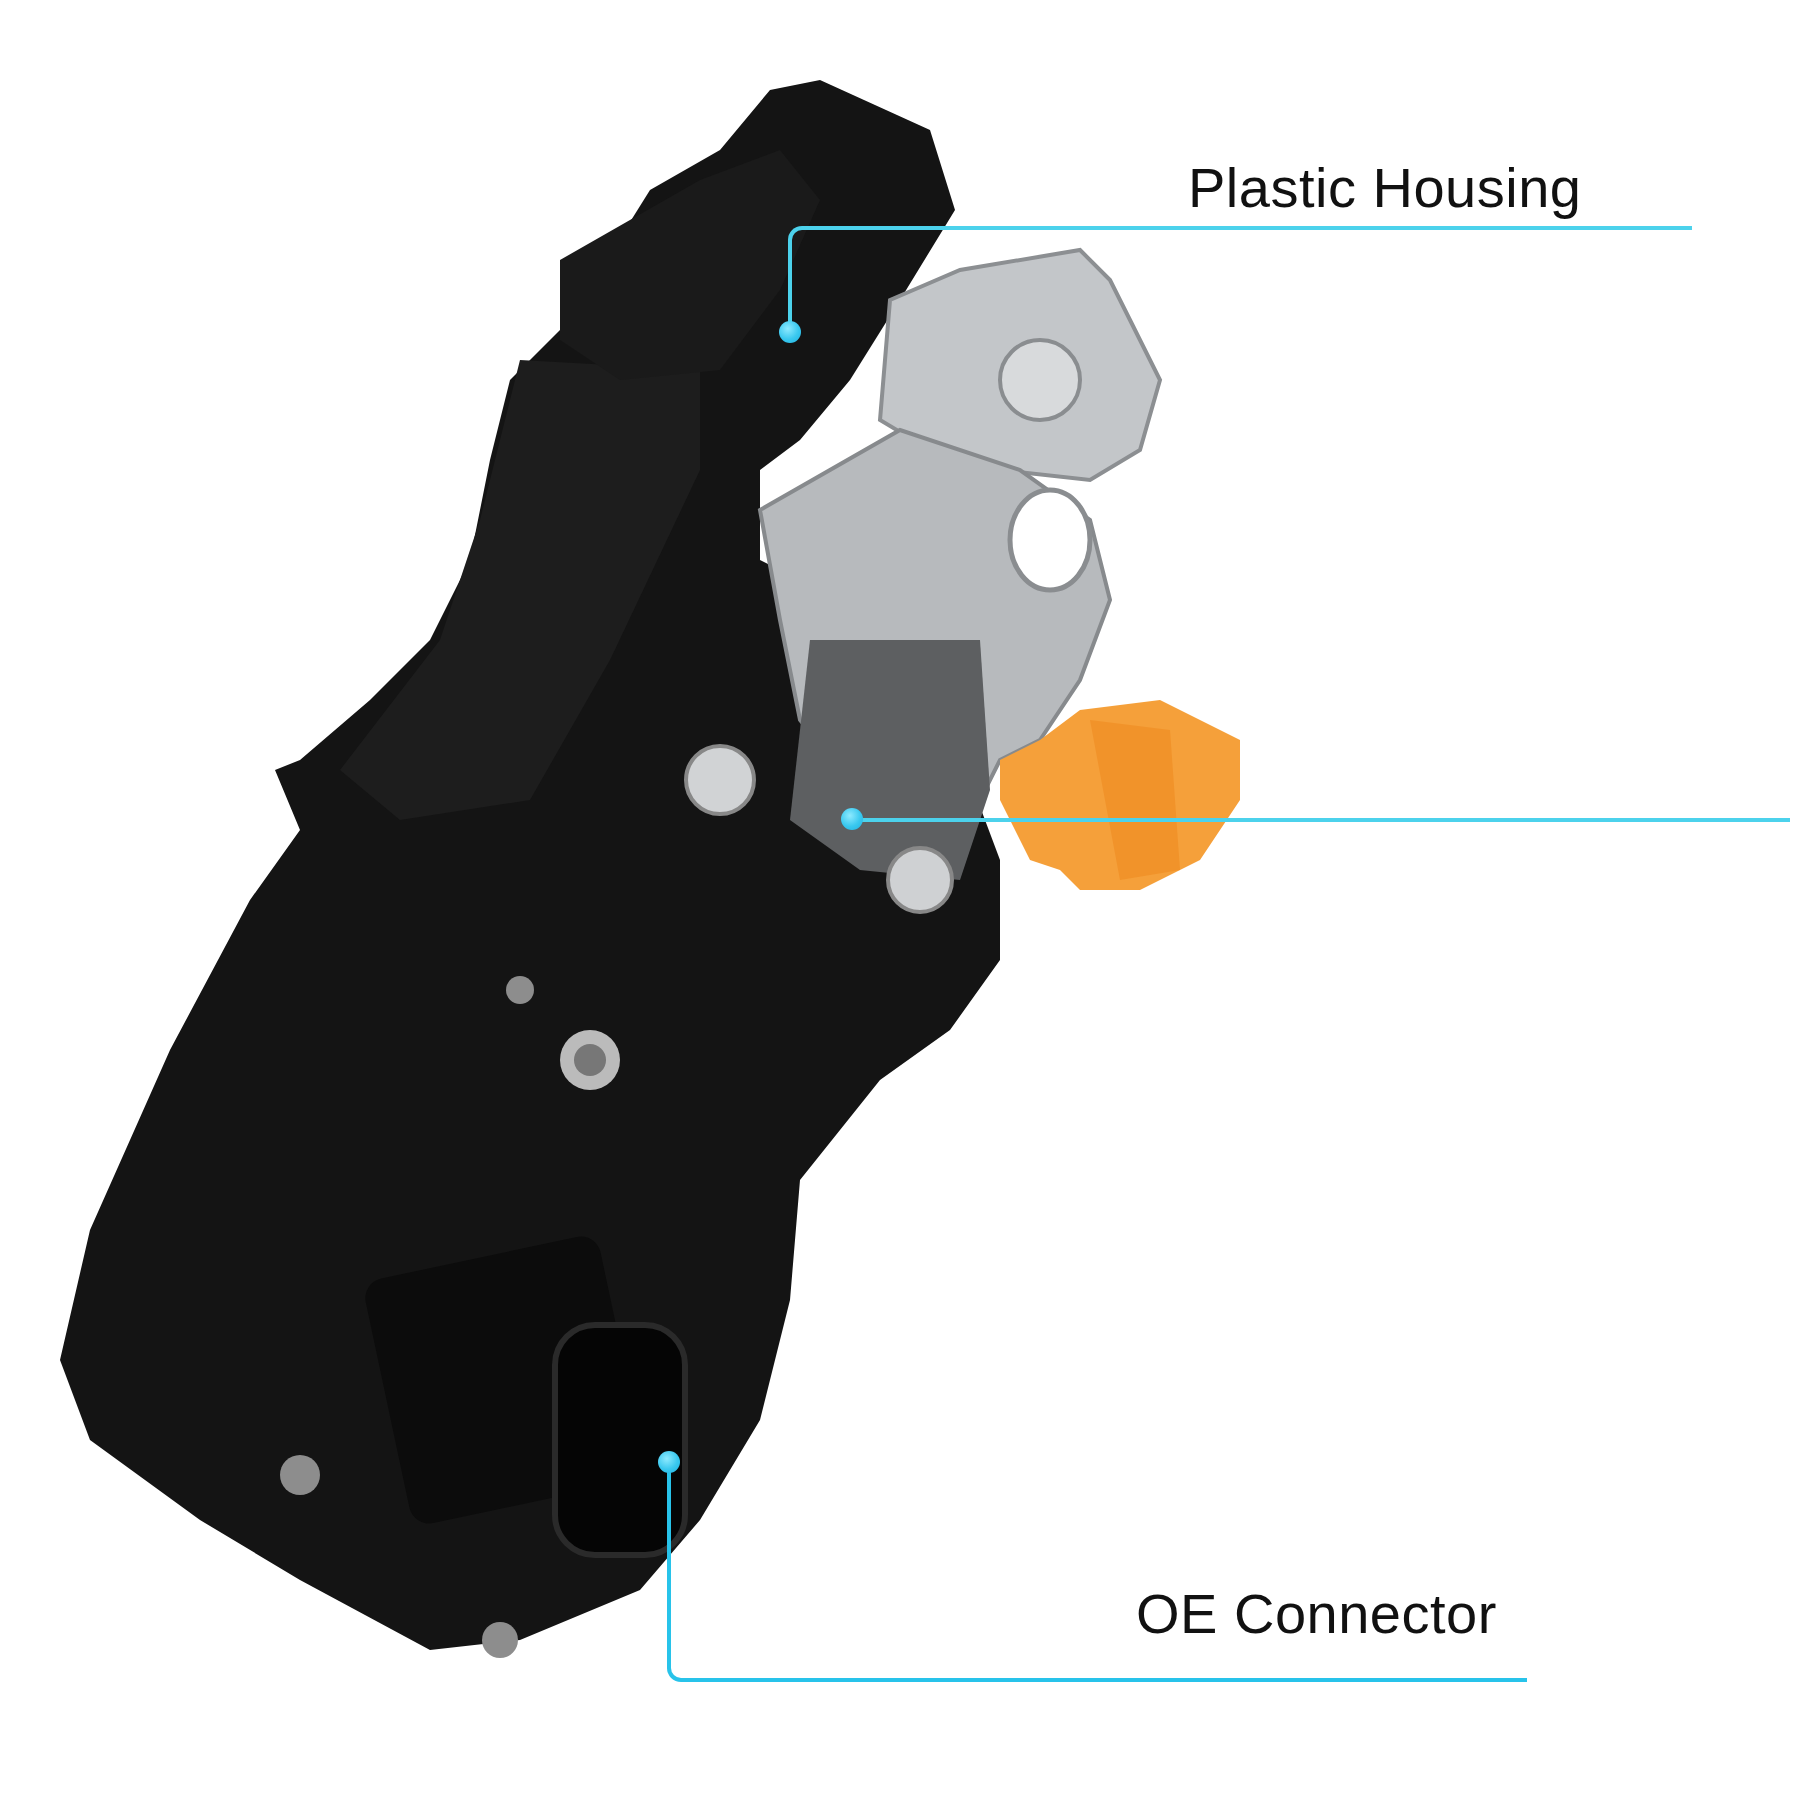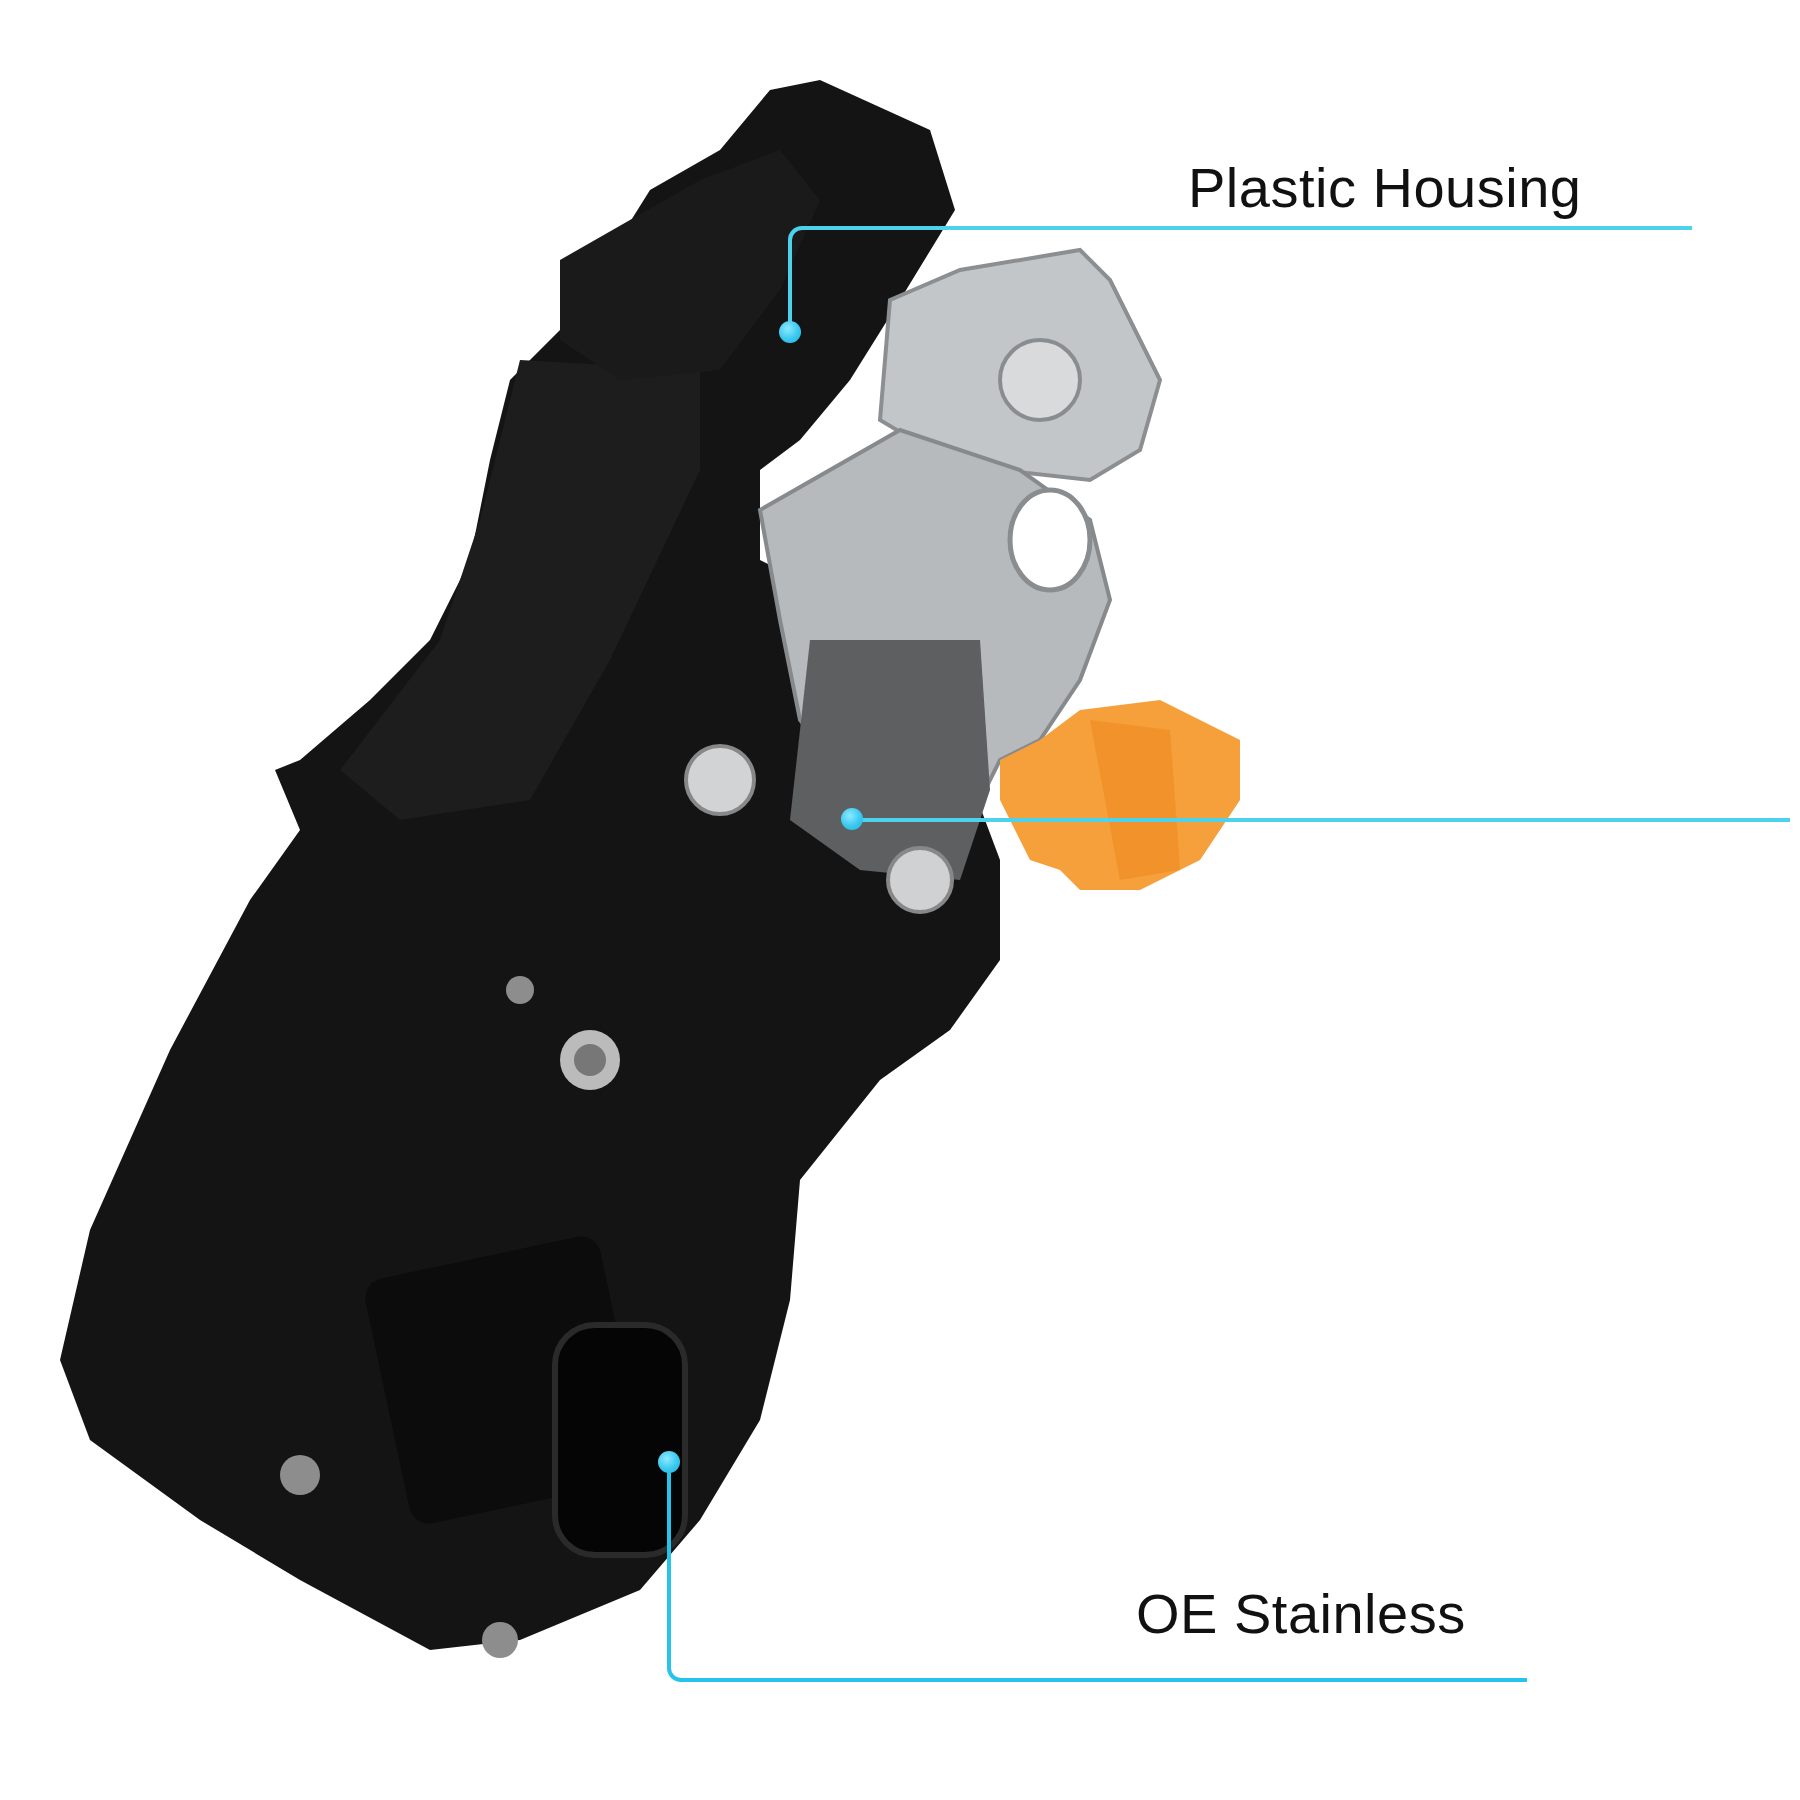--- a/index.html
+++ b/index.html
@@ -56,15 +56,15 @@
 
   <div class="corner" style="left:788px; top:226px; width:900px; height:104px; border-right:none; border-bottom:none; border-top-left-radius:14px;"></div>
   <div class="dot" style="left:790px; top:332px;"></div>
   <div class="label" style="left:1180px; top:160px;margin-left:8px;">Plastic Housing</div>
 
   <div class="callout-line" style="left:852px; top:818px; width:938px; height:4px;"></div>
   <div class="dot" style="left:852px; top:819px;"></div>
 
   <div class="corner" style="left:667px; top:1468px; width:856px; height:210px; border-right:none; border-top:none; border-bottom-left-radius:14px; border-color:#28c3ea;"></div>
   <div class="dot" style="left:669px; top:1462px;"></div>
-  <div class="label" style="left:1136px; top:1586px;">OE Stainless</div>
+  <div class="label" style="left:1136px; top:1586px;">OE Connector</div>
 
 </div>
 
 </body></html>

